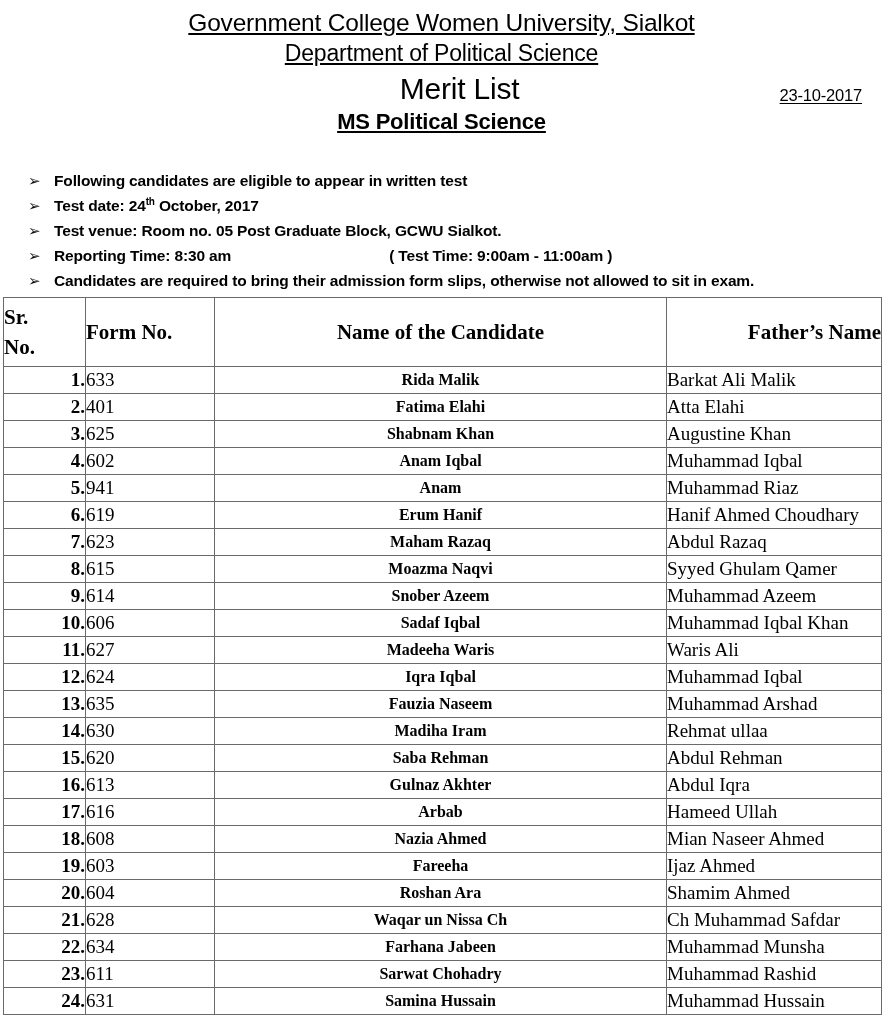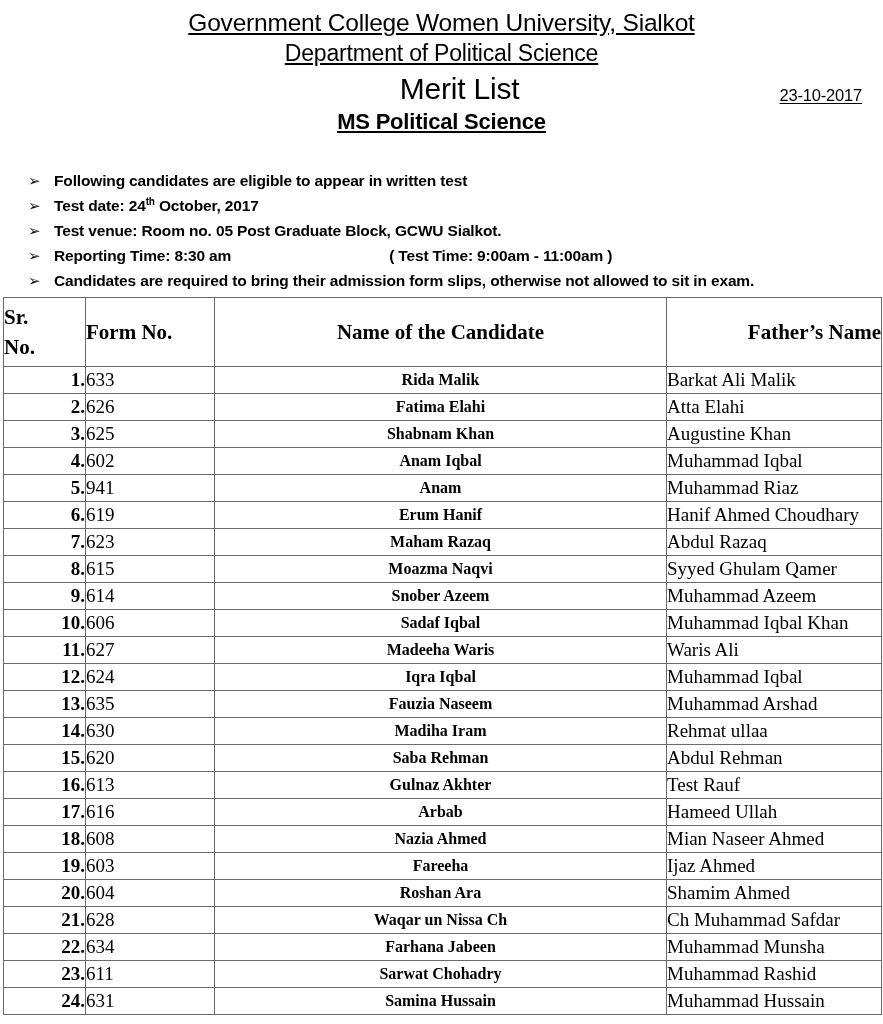--- a/index.html
+++ b/index.html
@@ -250,21 +250,21 @@
       </thead>
       <tbody id="merit-body">
           <tr>
             <td class="d-sr">1.</td>
             <td class="d-form">633</td>
             <td class="d-name">Rida Malik</td>
             <td class="d-father">Barkat Ali Malik</td>
           </tr>
           <tr>
             <td class="d-sr">2.</td>
-            <td class="d-form">626</td>
+            <td class="d-form">401</td>
             <td class="d-name">Fatima Elahi</td>
             <td class="d-father">Atta Elahi</td>
           </tr>
           <tr>
             <td class="d-sr">3.</td>
             <td class="d-form">625</td>
             <td class="d-name">Shabnam Khan</td>
             <td class="d-father">Augustine Khan</td>
           </tr>
           <tr>
@@ -336,21 +336,21 @@
           <tr>
             <td class="d-sr">15.</td>
             <td class="d-form">620</td>
             <td class="d-name">Saba Rehman</td>
             <td class="d-father">Abdul Rehman</td>
           </tr>
           <tr>
             <td class="d-sr">16.</td>
             <td class="d-form">613</td>
             <td class="d-name">Gulnaz Akhter</td>
-            <td class="d-father">Test Rauf</td>
+            <td class="d-father">Abdul Iqra</td>
           </tr>
           <tr>
             <td class="d-sr">17.</td>
             <td class="d-form">616</td>
             <td class="d-name">Arbab</td>
             <td class="d-father">Hameed Ullah</td>
           </tr>
           <tr>
             <td class="d-sr">18.</td>
             <td class="d-form">608</td>

